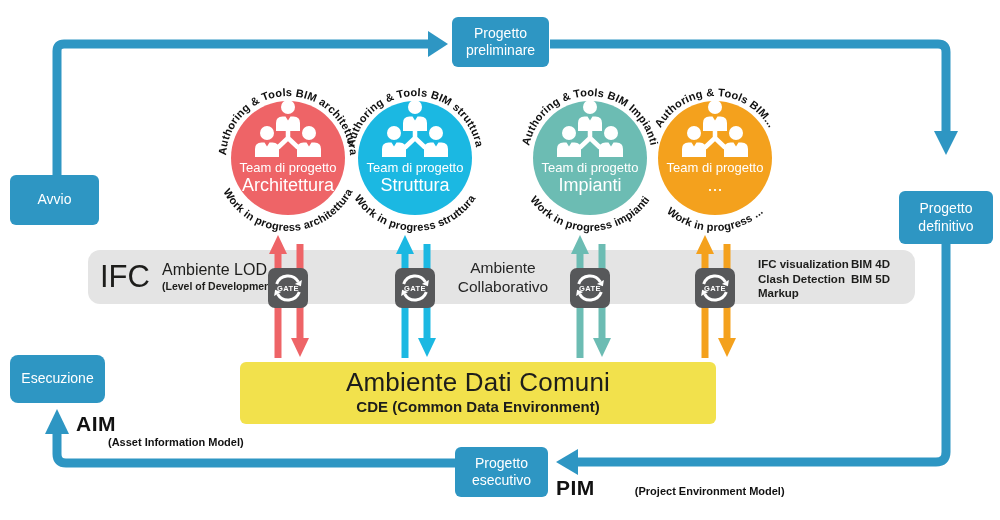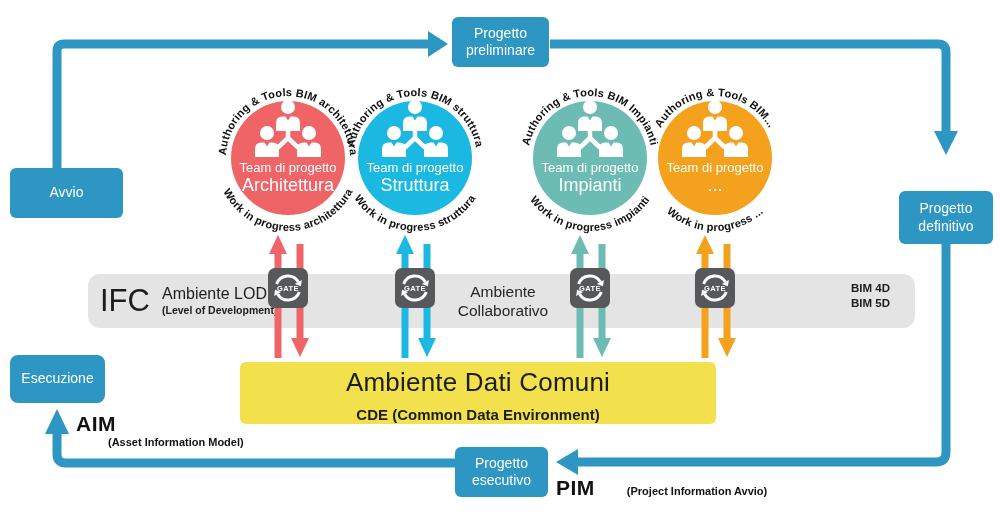--- a/index.html
+++ b/index.html
@@ -1,49 +1,49 @@
 <!DOCTYPE html>
 <html><head>
 <meta charset="utf-8">
 <style>
   html,body { margin:0; padding:0; background:#fff; }
   .canvas { position:relative; width:1000px; height:520px; background:#ffffff;
             font-family:"Liberation Sans", sans-serif; overflow:hidden; }
   .abs { position:absolute; }
 
   
-  .band { left:88px; top:274px; width:827px; height:54px; background:#e4e4e4; border-radius:12px; }
+  .band { left:88px; top:250px; width:827px; height:54px; background:#e4e4e4; border-radius:12px; }
   .ifc { left:12px; top:0; height:54px; line-height:54px; font-size:31px; color:#1d1d1b; }
   .lod { left:74px; top:11px; color:#1d1d1b; }
   .lod-main { font-size:16px; }
   .lod-sub { font-size:10.5px; font-weight:bold; margin-top:1px; }
   .amb { left:353px; top:8px; width:124px; text-align:center; font-size:15.5px; color:#272727; line-height:1.25; }
   .tools { left:670px; top:7px; font-size:11.5px; font-weight:bold; line-height:14.5px; color:#1d1d1b; }
   .bim  { left:763px; top:7px; font-size:11.5px; font-weight:bold; line-height:14.5px; color:#1d1d1b; }
 
   
   .node { background:#2e96c3; color:#fff; border-radius:6px; display:flex; align-items:center;
           justify-content:center; text-align:center; font-size:14px; line-height:1.25; }
-  .n-avvio      { left:10px;  top:168px; width:113px; height:50px; }
+  .n-avvio      { left:10px;  top:175px; width:89px; height:50px; }
   .n-prelim     { left:452px; top:17px;  width:97px; height:50px; }
   .n-definitivo { left:899px; top:178px; width:94px; height:53px;margin-top:13px; }
   .n-esecuzione { left:10px;  top:355px; width:95px; height:48px;border-radius:8px; }
   .n-esecutivo  { left:455px; top:447px; width:93px; height:50px; }
 
   
   .cde { left:240px; top:362px; width:476px; height:62px; background:#f2e14c; border-radius:6px;
          text-align:center; color:#1d1d1b; }
   .cde-title { font-size:26px; margin-top:5px; letter-spacing:0.2px; }
-  .cde-sub   { font-size:15px; font-weight:bold; margin-top:8px; }
+  .cde-sub   { font-size:15px; font-weight:bold; margin-top:0px; }
 
   
   .ml-title { font-size:21px; font-weight:bold; color:#111; letter-spacing:0.5px; }
   .ml-sub   { font-size:11px; font-weight:bold; color:#111;margin-left:32px; }
   .aim { left:76px; top:412px; }
-  .pim { left:556px; top:476px; display:flex; align-items:baseline; }
+  .pim { left:556px; top:476px; display:flex; align-items:baseline; gap:8px; }
 
   
   .curved { font-family:"Liberation Sans", sans-serif; font-size:11px; font-weight:bold;
             fill:#101010; letter-spacing:0.2px; text-anchor:middle; }
   .t-team { font-family:"Liberation Sans", sans-serif; font-size:13px; fill:#fff; text-anchor:middle; }
   .t-name { font-family:"Liberation Sans", sans-serif; font-size:18px; fill:#fff; text-anchor:middle; }
   .gate-txt { font-family:"Liberation Sans", sans-serif; font-size:7.5px; font-weight:bold;
               fill:#fff; text-anchor:middle; letter-spacing:0.4px; }
   .flow { fill:none; stroke-width:9; }
   .pair { fill:none; stroke-width:7; }
@@ -54,20 +54,25 @@
 
 <div class="canvas">
 
   <div class="abs band">
     <div class="abs ifc">IFC</div>
     <div class="abs lod">
       <div class="lod-main">Ambiente LOD</div>
       <div class="lod-sub">(Level of Development)</div>
     </div>
     <div class="abs amb">Ambiente Collaborativo</div>
+    <div class="abs tools">
+      <div>IFC visualization</div>
+      <div>Clash Detection</div>
+      <div>Markup</div>
+    </div>
     <div class="abs bim">
       <div>BIM 4D</div>
       <div>BIM 5D</div>
     </div>
   </div>
 
   <svg class="abs" style="left:0;top:0" width="1000" height="520">
 
     <path class="flow" d="M 57 176 L 57 51 Q 57 44 64 44 L 428 44" stroke="#2e96c3"></path>
     <polygon points="428,31 448,44 428,57" fill="#2e96c3"></polygon>
@@ -250,16 +255,16 @@
     <div class="cde-title">Ambiente Dati Comuni</div>
     <div class="cde-sub">CDE (Common Data Environment)</div>
   </div>
 
   <div class="abs aim">
     <div class="ml-title">AIM</div>
     <div class="ml-sub">(Asset Information Model)</div>
   </div>
   <div class="abs pim">
     <div class="ml-title">PIM</div>
-    <div class="ml-sub">(Project Information Avvio)</div>
+    <div class="ml-sub">(Project Environment Model)</div>
   </div>
 
 </div>
 
 </body></html>

